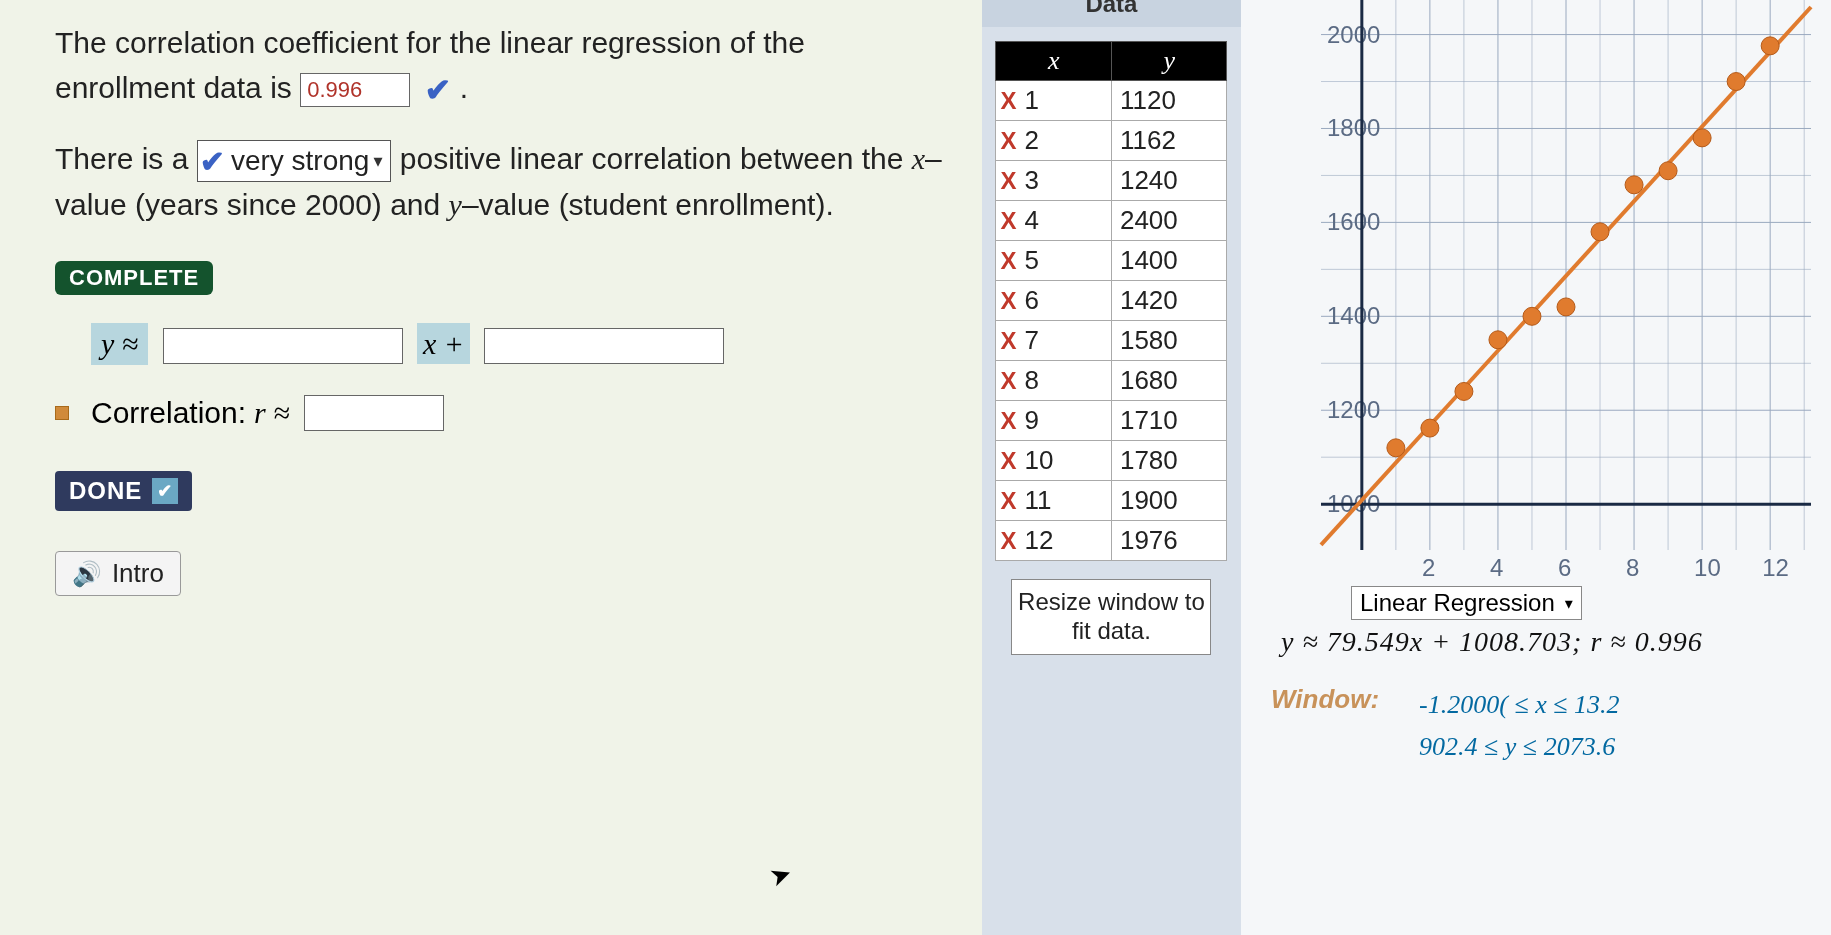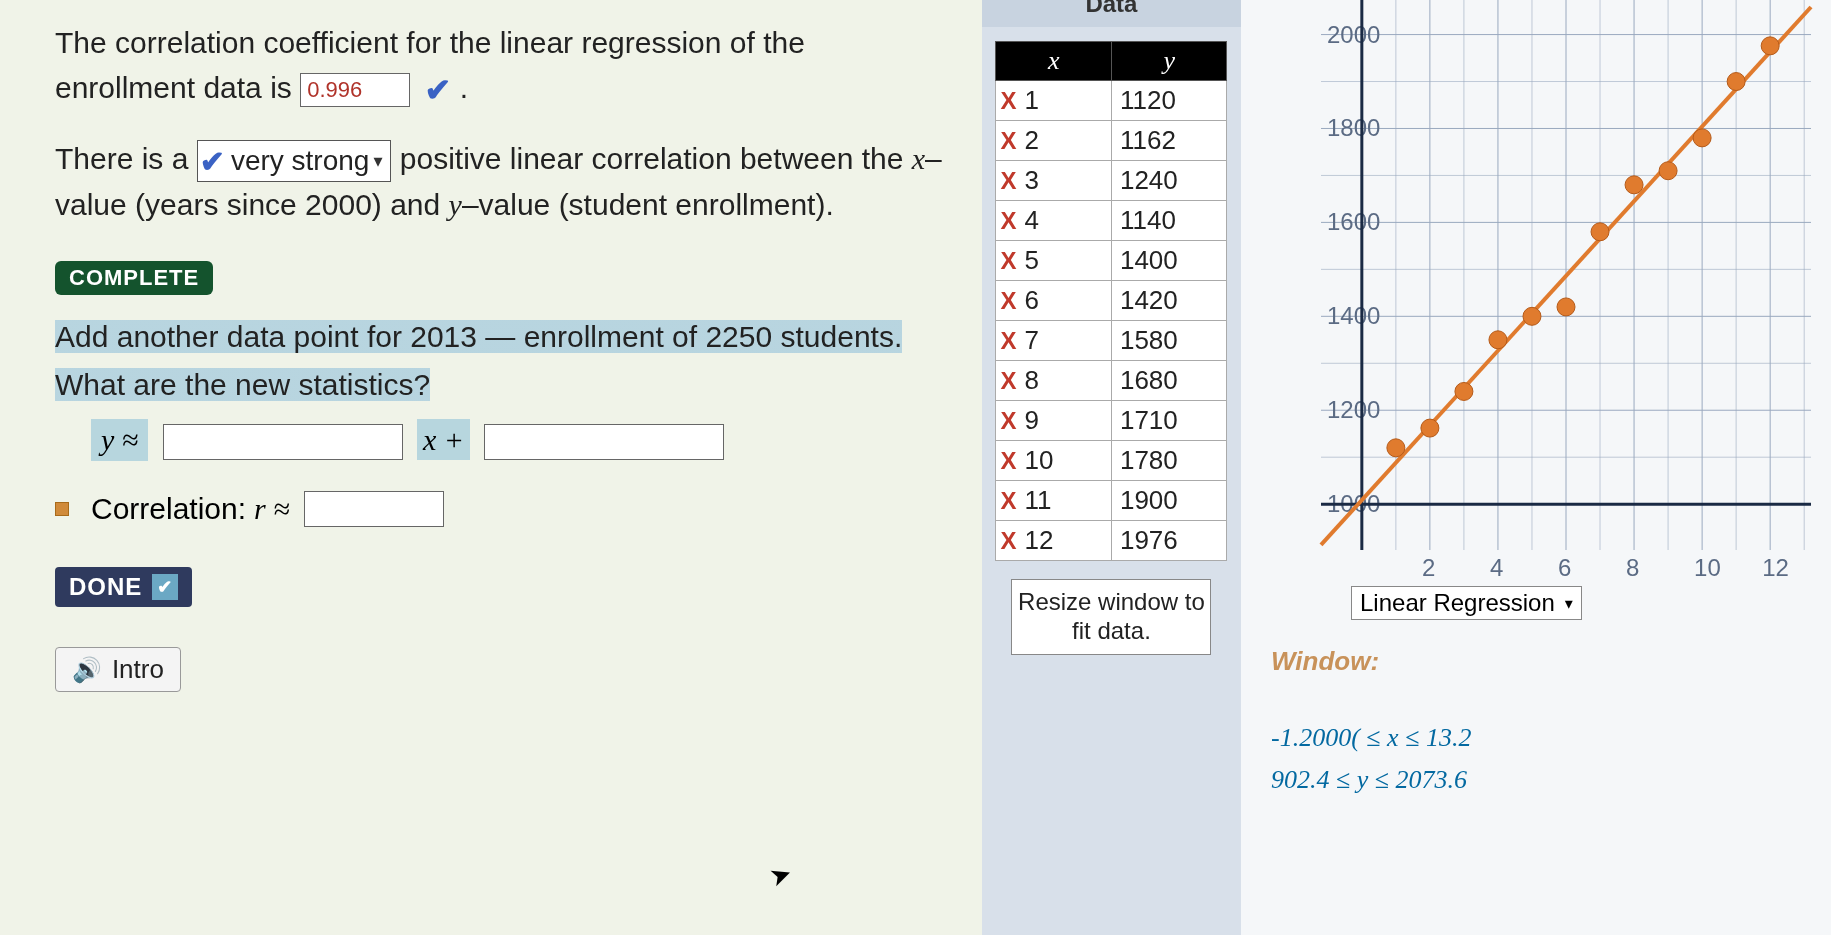--- a/index.html
+++ b/index.html
@@ -257,21 +257,20 @@
     margin-top:6px;
     letter-spacing:1px;
   }
   .window-row {
     display:flex;
     align-items:flex-start;
     margin-top:26px;
     margin-left:20px;
     font-size:26px;
     gap:40px;
-    flex-direction:column;
   }
   .window-label {
     color:#c8925a;
     font-weight:bold;
     font-style:italic;
   }
   .window-bounds {
     font-style:italic;
     font-family:'Times New Roman', serif;
     color:#0369a1;
@@ -305,23 +304,20 @@
       <span class="select-strength">
         <span class="check">✔</span>
         <span>very strong</span>
         <span class="caret">▾</span>
       </span>
       <span> positive linear correlation between the </span><span class="italic">x</span><span>–value (years since 2000) and </span><span class="italic">y</span><span>–value (student enrollment).</span>
     </div>
 
     <div class="complete-badge">COMPLETE</div>
 
-    <div class="q-line">
-      <span class="prompt-highlight">Add another data point for 2013 — enrollment of 2250 students. What are the new statistics?</span>
-    </div>
 
     <div style="margin-left:36px; margin-top:10px; font-size:30px;">
       <span class="y-approx">y ≈</span>
       <span class="eq-box"></span>
       <span class="italic" style="background:#b7d6de; padding:4px 6px;">x +</span>
       <span class="eq-box"></span>
     </div>
 
     <div class="bullet-row">
       <div class="bullet-sq"></div>
@@ -360,21 +356,21 @@
           <tr>
             <td class="xcell"><span class="del-x">X</span><span>2</span></td>
             <td>1162</td>
           </tr>
           <tr>
             <td class="xcell"><span class="del-x">X</span><span>3</span></td>
             <td>1240</td>
           </tr>
           <tr>
             <td class="xcell"><span class="del-x">X</span><span>4</span></td>
-            <td>1140</td>
+            <td>2400</td>
           </tr>
           <tr>
             <td class="xcell"><span class="del-x">X</span><span>5</span></td>
             <td>1400</td>
           </tr>
           <tr>
             <td class="xcell"><span class="del-x">X</span><span>6</span></td>
             <td>1420</td>
           </tr>
           <tr>
@@ -460,20 +456,21 @@
           <circle cx="417.08333333333337" cy="170.7479508196721" r="9" fill="#e07b2e" stroke="#b55a18" stroke-width="1"></circle>
           <circle cx="451.11111111111114" cy="137.87568306010922" r="9" fill="#e07b2e" stroke="#b55a18" stroke-width="1"></circle>
           <circle cx="485.13888888888886" cy="81.52322404371574" r="9" fill="#e07b2e" stroke="#b55a18" stroke-width="1"></circle>
           <circle cx="519.1666666666667" cy="45.833333333333314" r="9" fill="#e07b2e" stroke="#b55a18" stroke-width="1"></circle>
         </svg>
     </div>
     <div class="regression-select">
       <span>Linear Regression</span>
       <span class="caret">▾</span>
     </div>
+    <div class="eq-readout">y ≈ 79.549x + 1008.703; r ≈ 0.996</div>
     <div class="window-row">
       <span class="window-label">Window:</span>
       <div class="window-bounds">
         <div>-1.2000( ≤ x ≤ 13.2</div>
         <div>902.4    ≤ y ≤ 2073.6</div>
       </div>
     </div>
   </div>
 
 </div>

